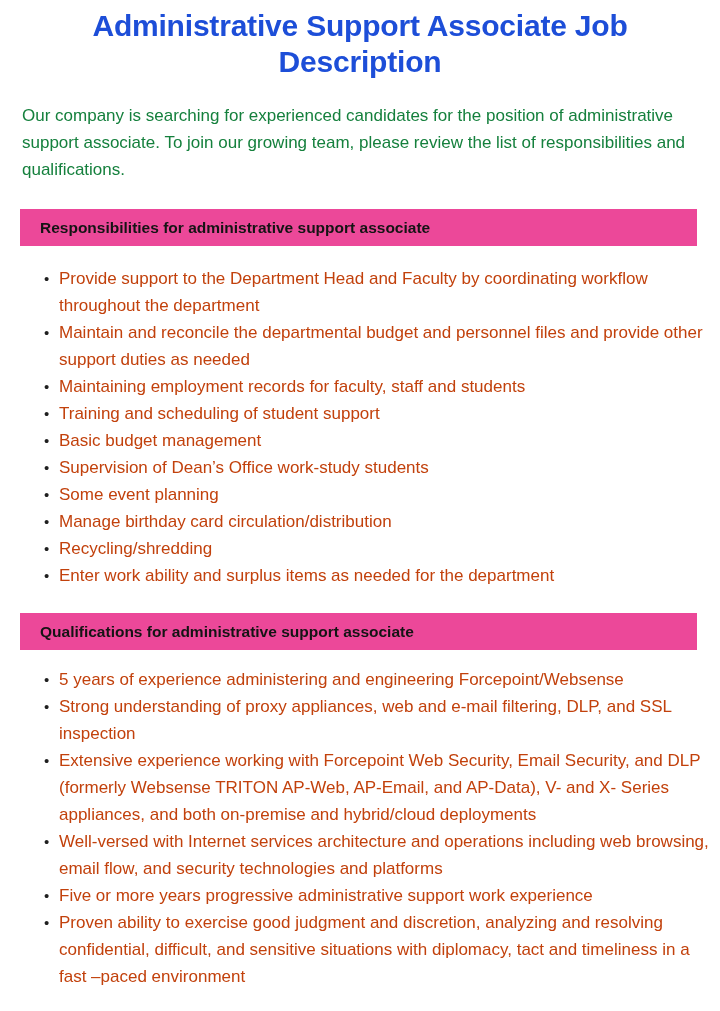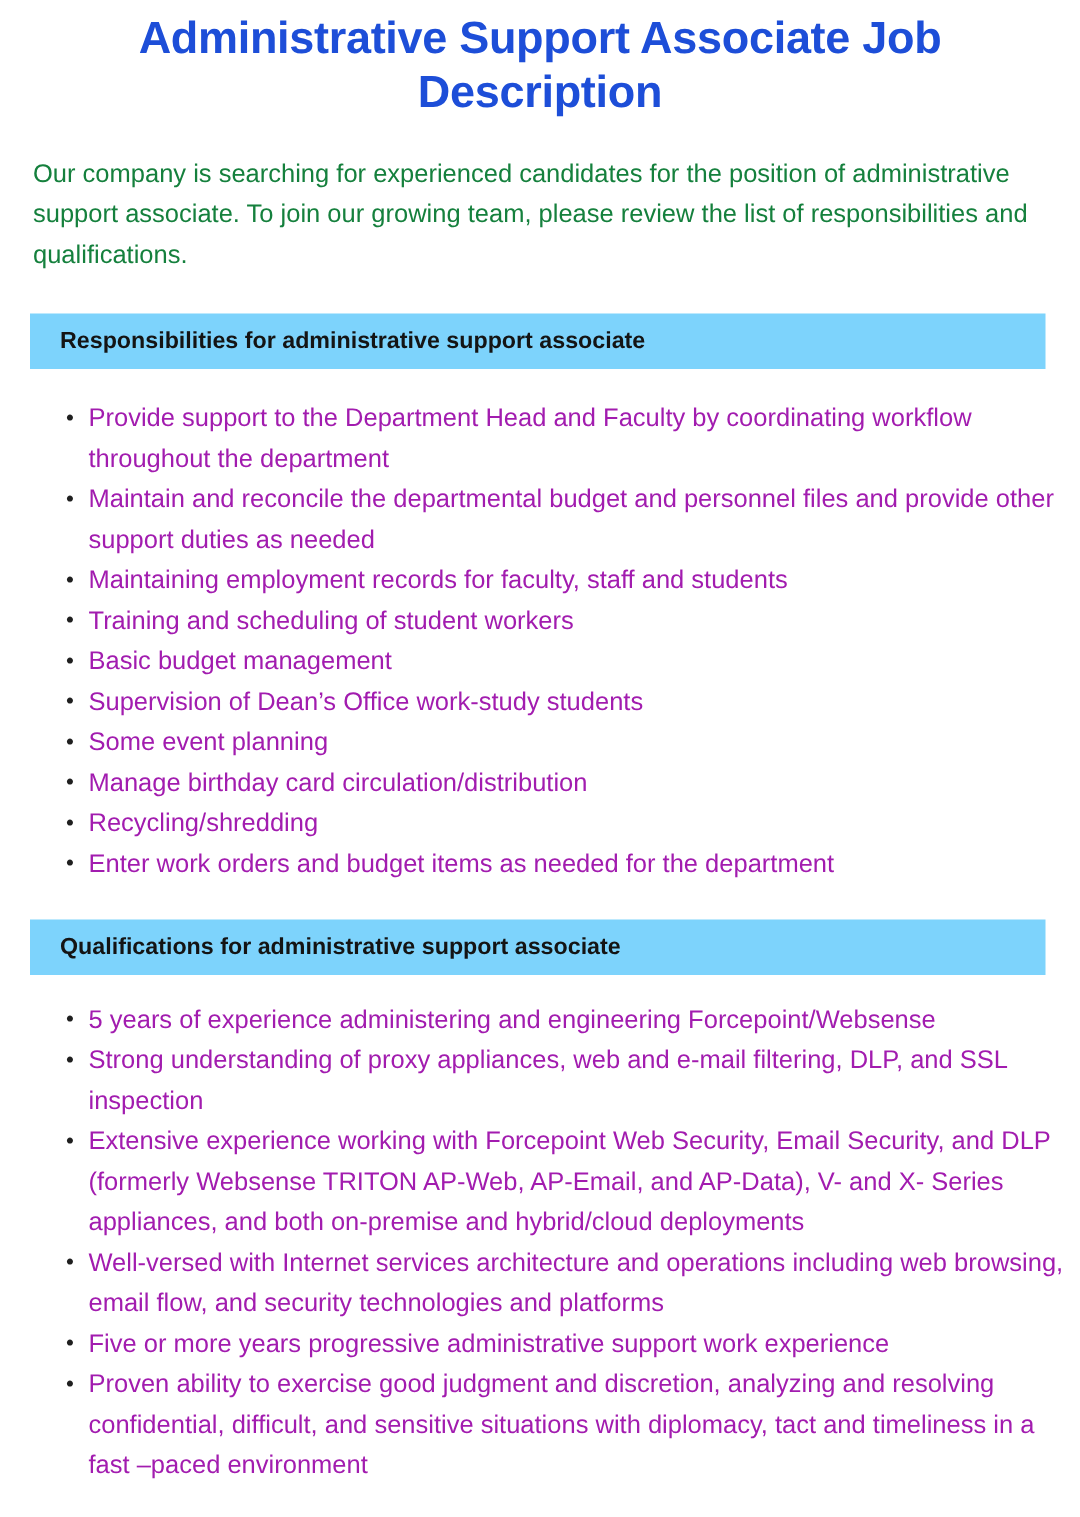--- a/index.html
+++ b/index.html
@@ -33,39 +33,39 @@
   .intro {
     font-size: 17px;
     line-height: 27px;
     margin: 22px 20px 0 22px;
     color: #15803d;
   }
   .section {
     margin-top: 26px;
   }
   .section-header {
-    background: #7dd3fc;
+    background: #ec4899;
     margin: 0 23px 0 20px;
     padding: 9px 0 9px 20px;
     font-size: 15.5px;
     font-weight: bold;
     line-height: 19px;
     color: #141414;
   }
   ul.items {
     list-style: none;
     margin: 18px 6px 0 22px;
     padding: 0;
   }
   ul.items li {
     position: relative;
     font-size: 17px;
     line-height: 27px;
     padding-left: 37px;
-    color: #a21caf;
+    color: #c2410c;
   }
   ul.items li::before {
     content: "\2022";
     position: absolute;
     left: 22px;
     top: 0;
     font-size: 15px;
     line-height: 27px;
     color: #1f1f1f;
   }
@@ -91,27 +91,27 @@
   <h1 class="doc-title">Administrative Support Associate Job Description</h1>
 
   <p class="intro">Our company is searching for experienced candidates for the position of administrative support associate. To join our growing team, please review the list of responsibilities and qualifications.</p>
 
   <section class="section section-responsibilities">
     <div class="section-header">Responsibilities for administrative support associate</div>
     <ul class="items">
         <li>Provide support to the Department Head and Faculty by coordinating workflow throughout the department</li>
         <li>Maintain and reconcile the departmental budget and personnel files and provide other support duties as needed</li>
         <li>Maintaining employment records for faculty, staff and students</li>
-        <li>Training and scheduling of student workers</li>
+        <li>Training and scheduling of student support</li>
         <li>Basic budget management</li>
         <li>Supervision of Dean’s Office work-study students</li>
         <li>Some event planning</li>
         <li>Manage birthday card circulation/distribution</li>
         <li>Recycling/shredding</li>
-        <li>Enter work orders and budget items as needed for the department</li>
+        <li>Enter work ability and surplus items as needed for the department</li>
       </ul>
   </section>
 
   <section class="section section-qualifications">
     <div class="section-header">Qualifications for administrative support associate</div>
     <ul class="items">
         <li>5 years of experience administering and engineering Forcepoint/Websense</li>
         <li>Strong understanding of proxy appliances, web and e-mail filtering, DLP, and SSL inspection</li>
         <li>Extensive experience working with Forcepoint Web Security, Email Security, and DLP (formerly Websense TRITON AP-Web, AP-Email, and AP-Data), V- and X- Series appliances, and both on-premise and hybrid/cloud deployments</li>
         <li>Well-versed with Internet services architecture and operations including web browsing, email flow, and security technologies and platforms</li>

